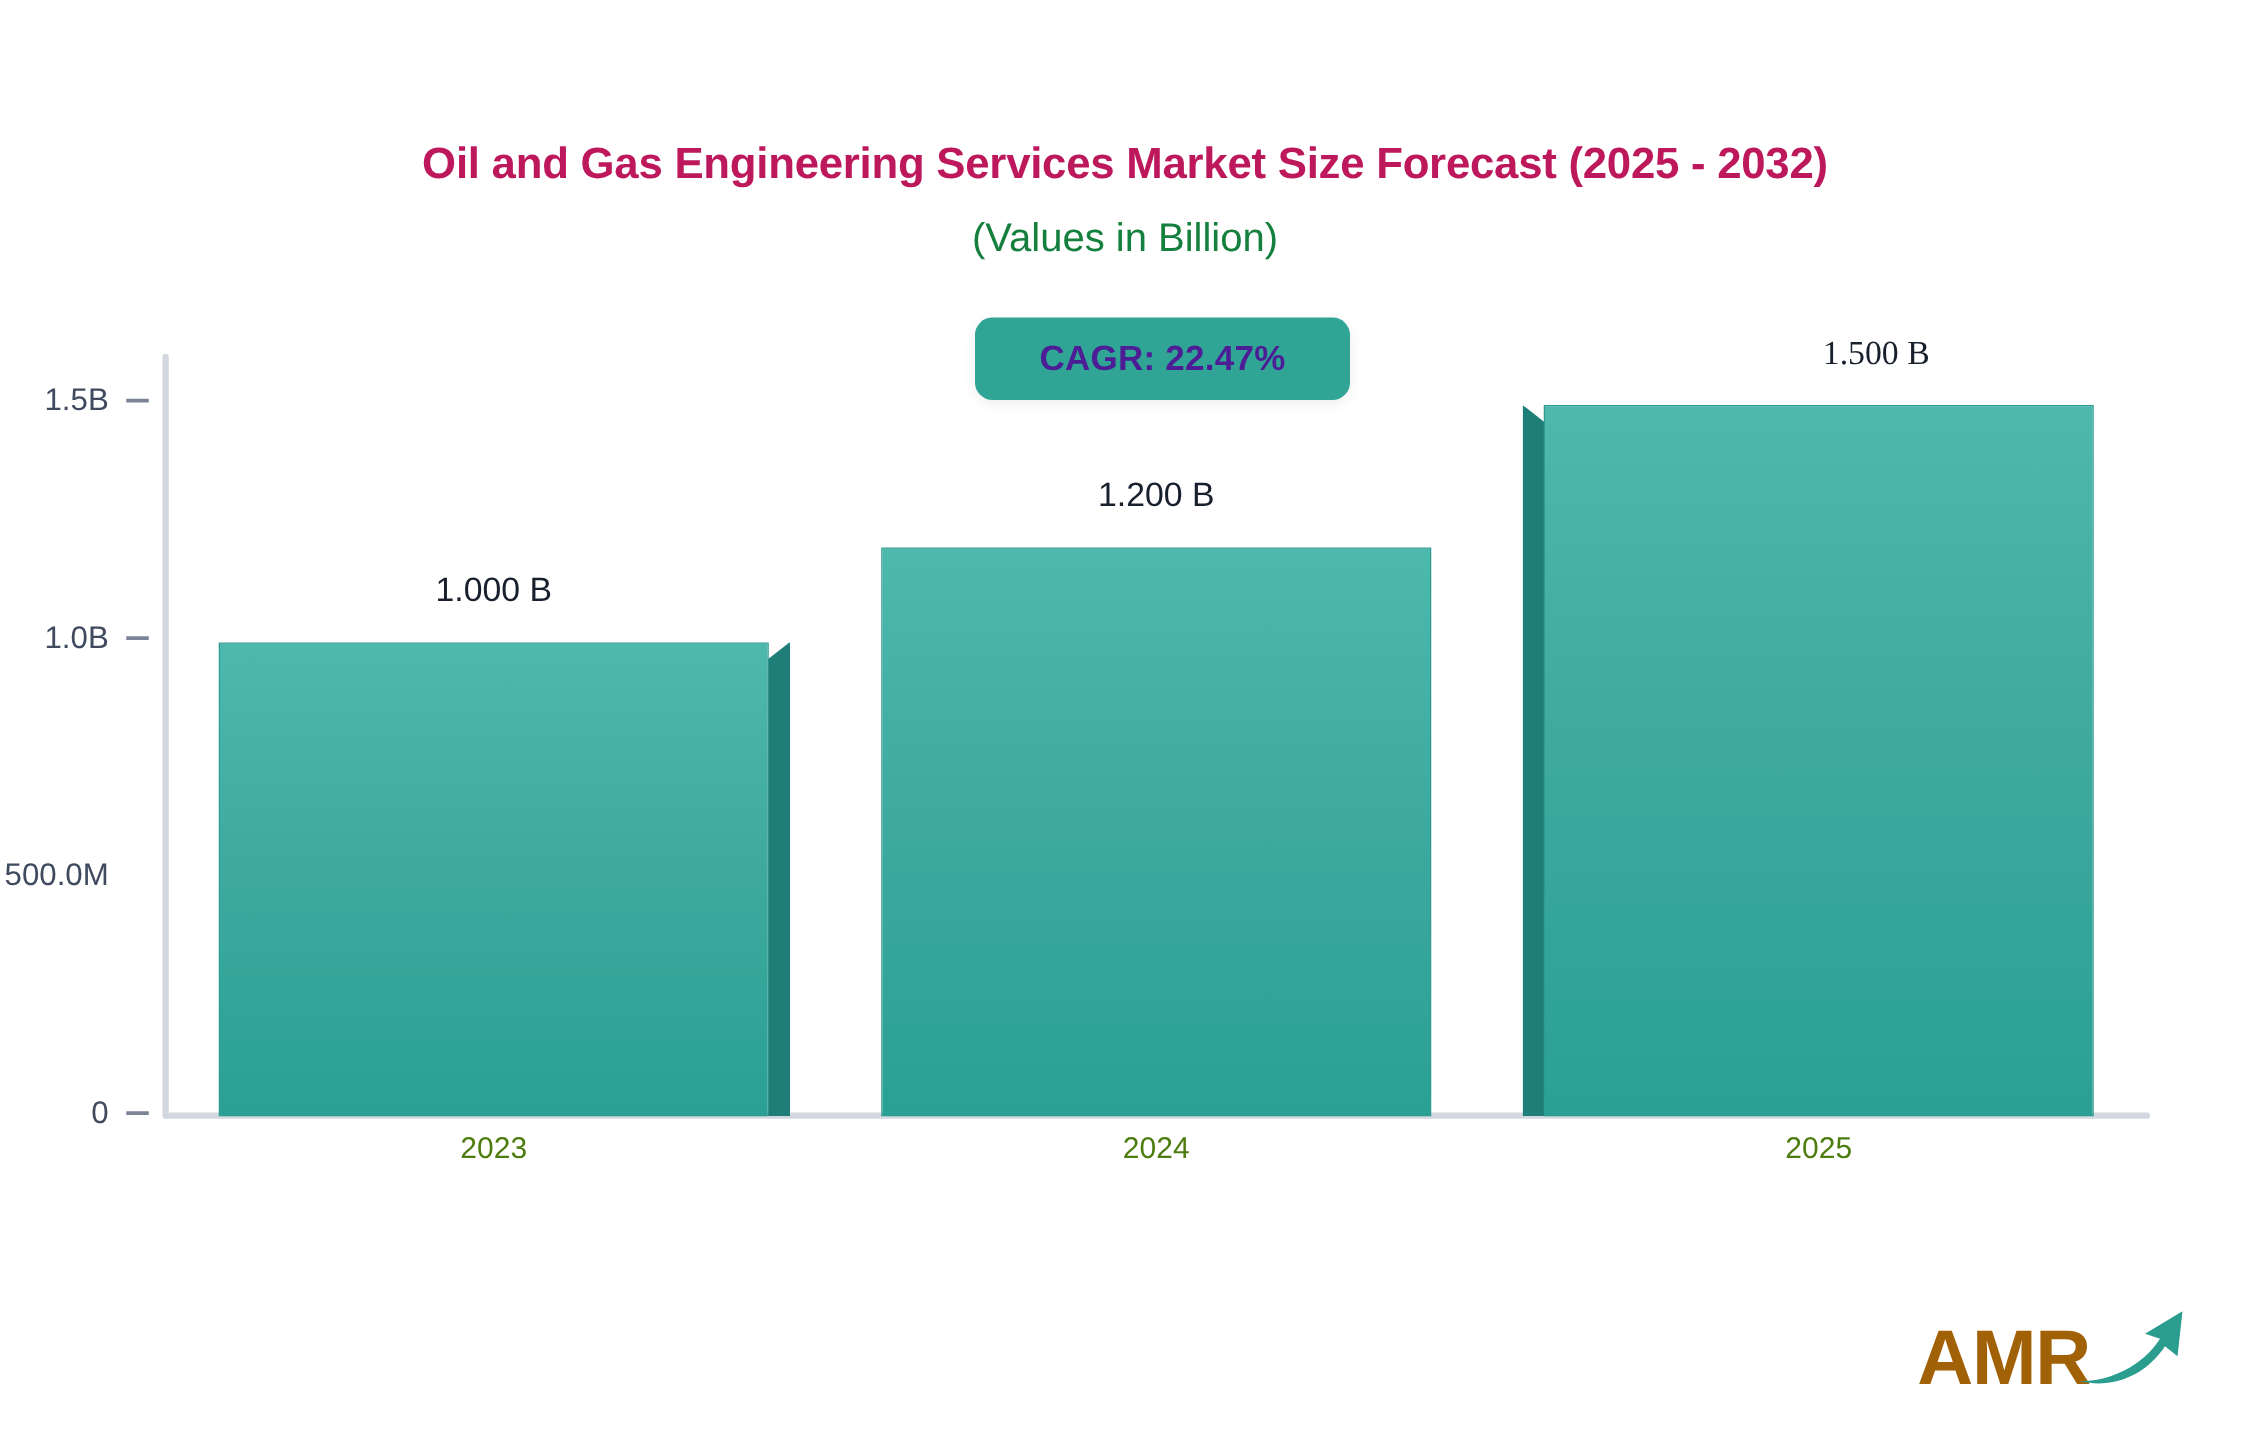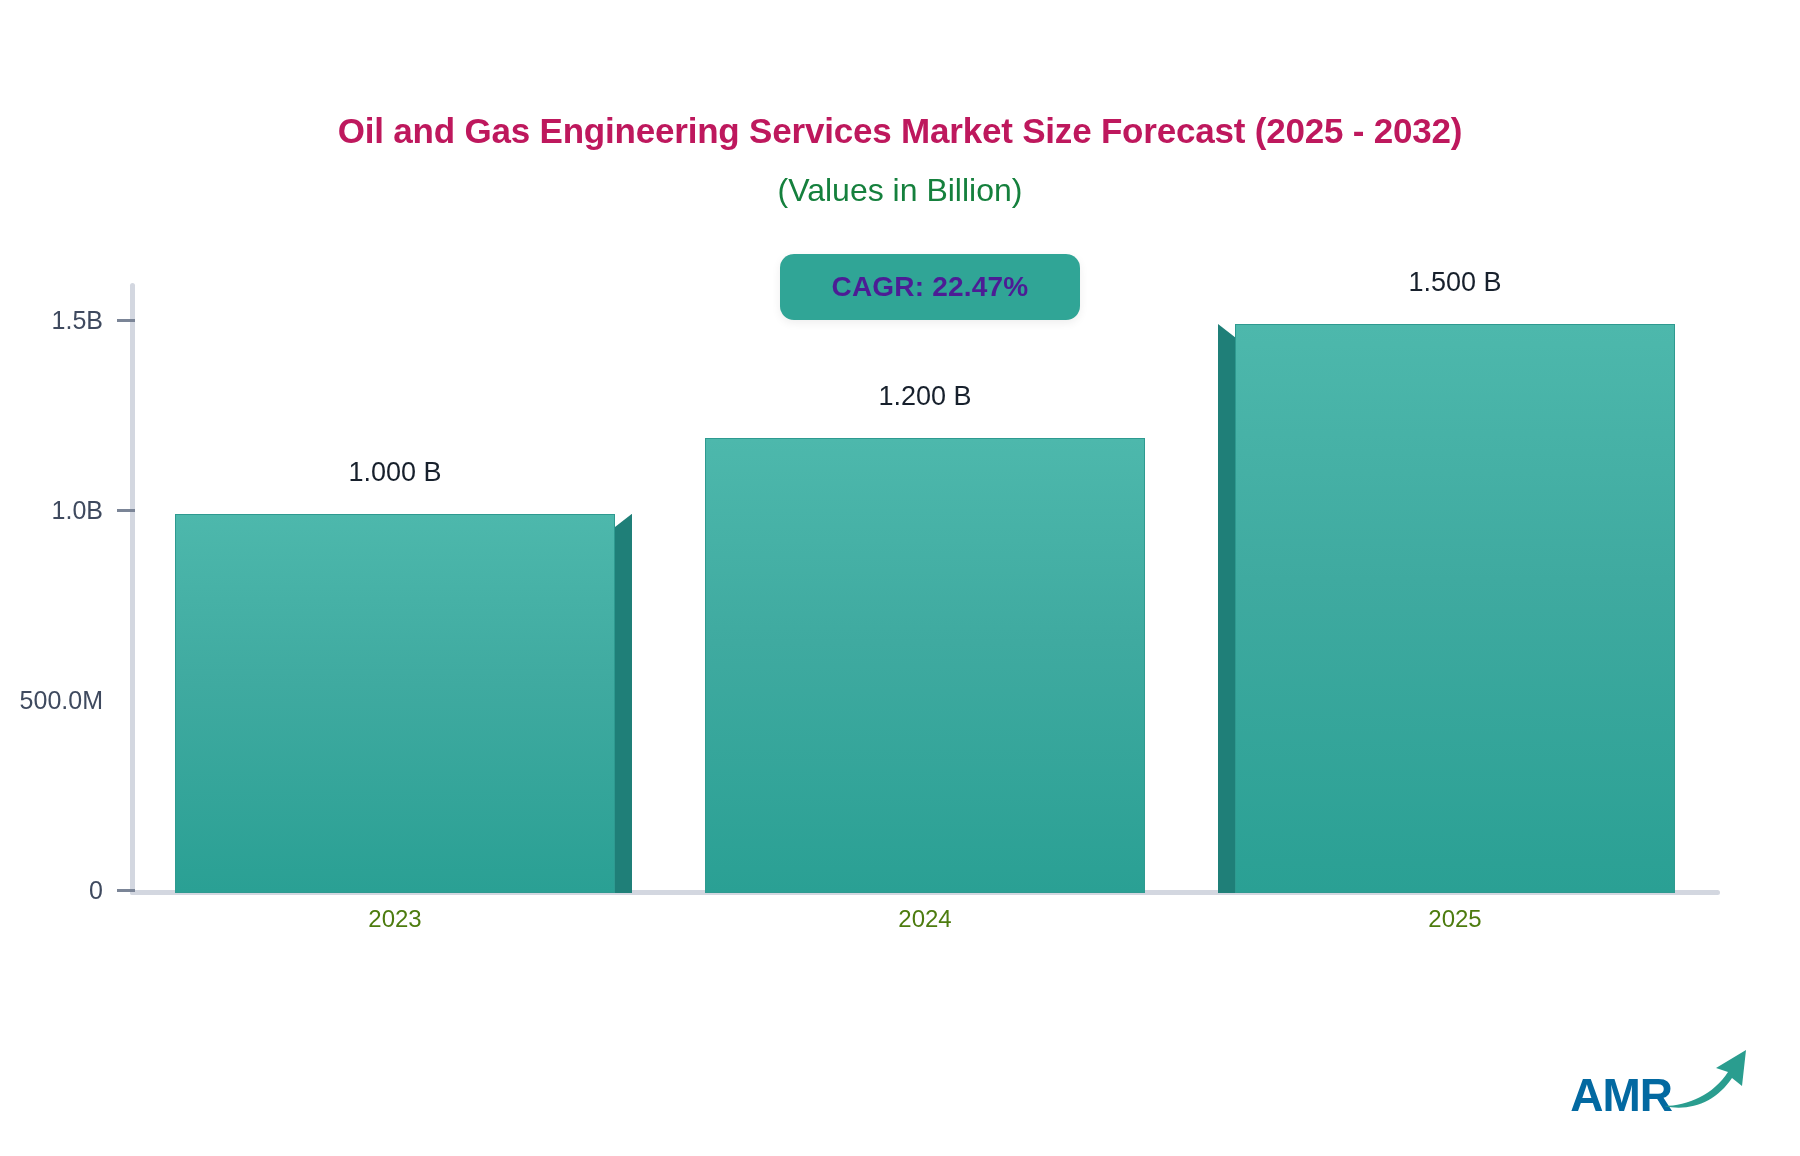--- a/index.html
+++ b/index.html
@@ -80,21 +80,20 @@
     justify-content: flex-end;
     height: 34px;
     transform: translateY(-50%);
   }
   #y-ticks {
     position: absolute;
     left: 0;
     top: 0;
     width: 125px;
     height: 1156px;
-    margin-left: 16px;
   }
   .y-tick-label {
     font-size: 25px;
     color: #3f4a5f;
     white-space: nowrap;
   }
   .y-tick-dash {
     display: inline-block;
     width: 18px;
     height: 3px;
@@ -182,23 +181,23 @@
   
   #amr-logo {
     position: absolute;
     right: 52px;
     bottom: 38px;
     display: flex;
     align-items: flex-end;
     height: 80px;
   }
   #amr-text {
-    font-size: 46px;
+    font-size: 62px;
     font-weight: bold;
-    color: #0369a1;
+    color: #a16207;
     letter-spacing: -1px;
     line-height: 1;
   }
   #amr-arrow {
     margin-left: -10px;
     margin-bottom: 4px;
   }
 </style>
 </head>
 <body>
@@ -239,21 +238,21 @@
       </div>
       <div class="bar-value" style="left: 45px; width: 440px; top: 173.625px;">1.000 B</div>
       <div class="bar-group" style="left: 575px; width: 440px; height: 455.25px;">
         <div class="bar-front" style="height: 455.25px;"></div>
       </div>
       <div class="bar-value" style="left: 575px; width: 440px; top: 97.75px;">1.200 B</div>
       <div class="bar-group" style="left: 1105px; width: 440px; height: 569.062px;">
         <div class="bar-side-left" style="height: 569.062px;"></div>
         <div class="bar-front" style="height: 569.062px;"></div>
       </div>
-      <div class="bar-value" style="left: 1105px; width: 440px; top: -16.0625px;">1.500 B</div>
+      <div class="bar-value" style="left: 1151px; width: 440px; top: -16.0625px; font-family: Liberation Serif, serif;">1.500 B</div>
     </div>
 
   <div id="cagr-badge">
     <span id="cagr-text">CAGR: 22.47%</span>
   </div>
 
   <div id="amr-logo">
     <span id="amr-text">AMR</span>
     <span id="amr-arrow">
       <svg width="86" height="64" viewBox="0 0 86 64">

